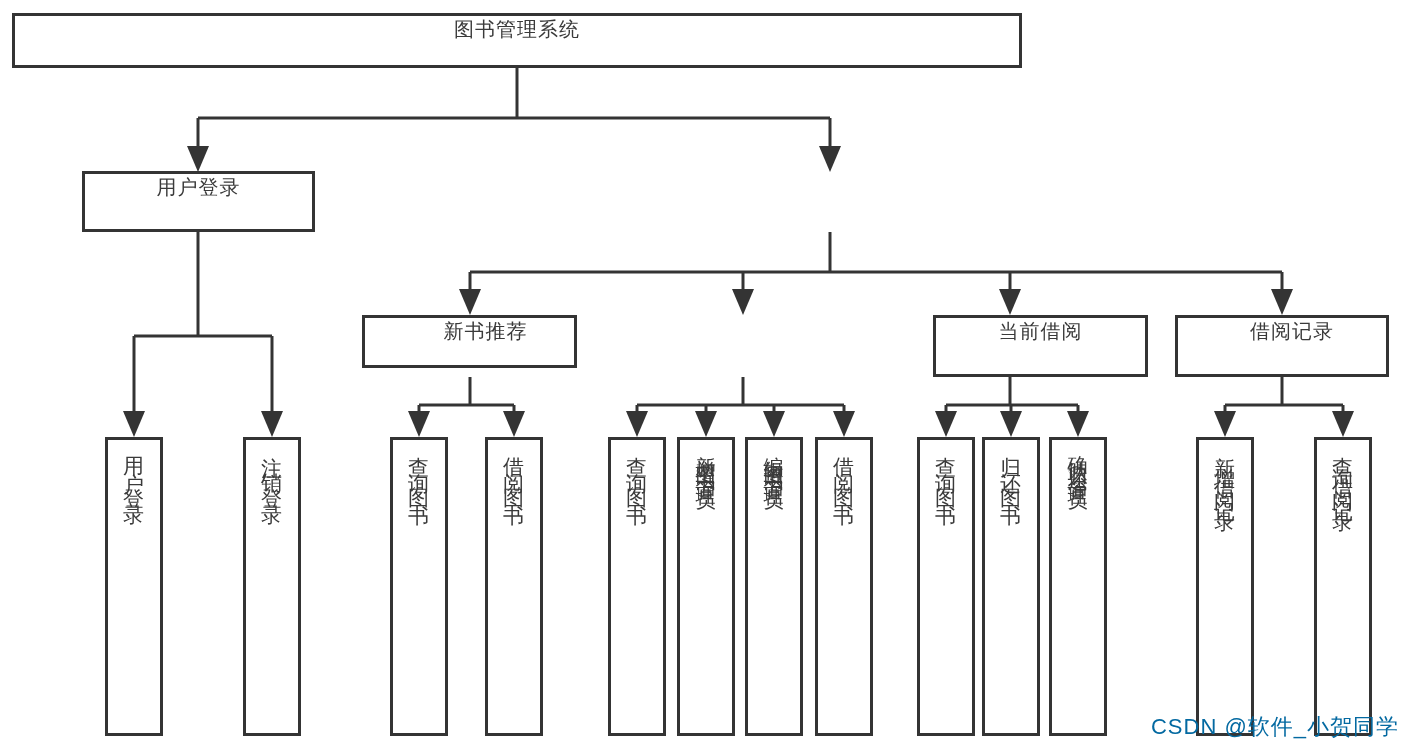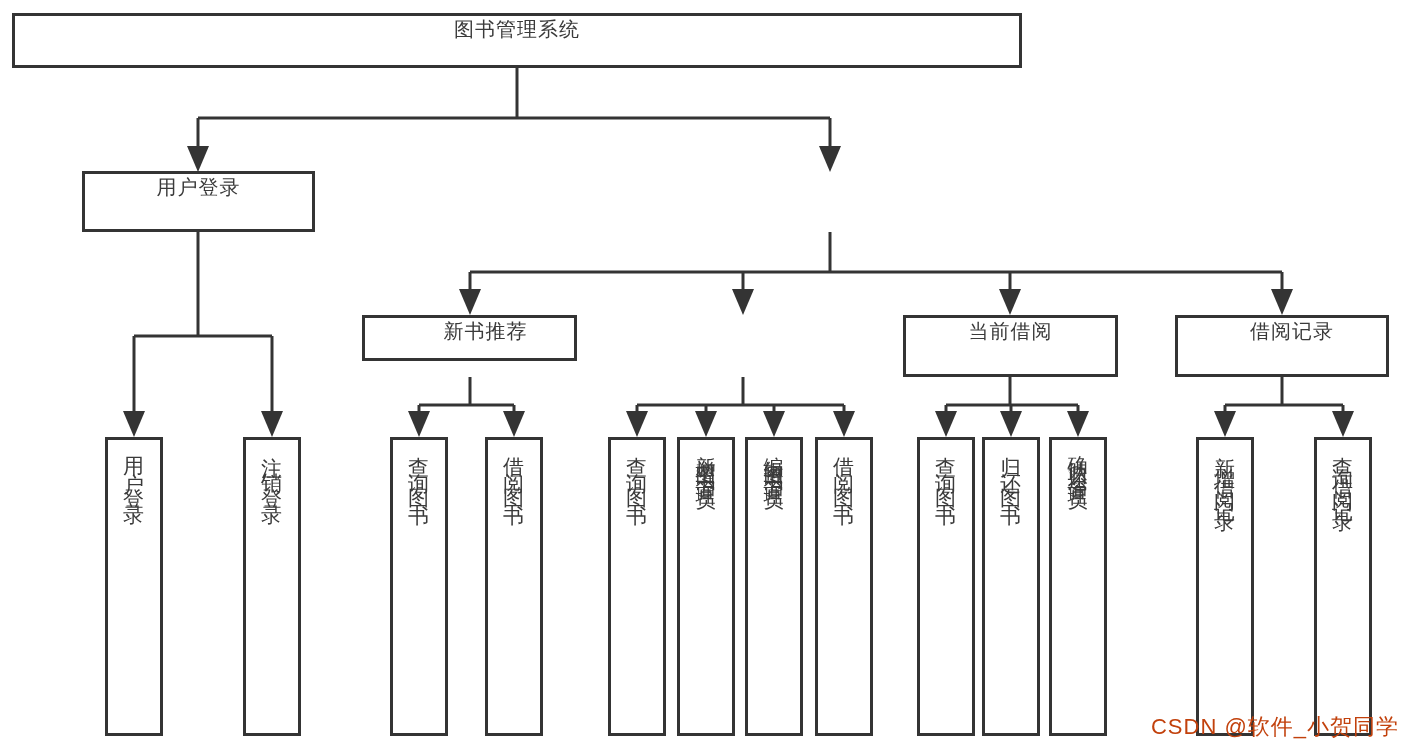--- a/index.html
+++ b/index.html
@@ -50,21 +50,21 @@
     color: #3a3a3a;
     white-space: nowrap;
   }
   .leaf.mid .vtext { letter-spacing: 11px; }
   .leaf.tight .vtext { letter-spacing: 5px; font-size: 20px; }
   #watermark {
     position: absolute;
     right: 6px;
     top: 712px;
     font-size: 22px;
-    color: #c2410c;
+    color: #0369a1;
     z-index: 2;
     letter-spacing: 1px;
     white-space: nowrap;
     margin-left: 30px;
   }
 </style>
 </head>
 <body>
 
 <div id="canvas">
@@ -137,24 +137,24 @@
   </svg>
 
   <div class="node" style="left:12px; top:13px; width:1010px; height:55px;">
     <span class="hlabel">图书管理系统</span>
   </div>
 
   <div class="node" style="left:82px; top:171px; width:233px; height:61px;">
     <span class="hlabel">用户登录</span>
   </div>
 
-  <div class="node" style="left:362px; top:315px; width:215px; height:46px;padding-left:32px;">
+  <div class="node" style="left:362px; top:315px; width:215px; height:53px;padding-left:32px;">
     <span class="hlabel">新书推荐</span>
   </div>
-  <div class="node" style="left:903px; top:315px; width:215px; height:62px;">
+  <div class="node" style="left:933px; top:315px; width:215px; height:62px;">
     <span class="hlabel">当前借阅</span>
   </div>
   <div class="node" style="left:1175px; top:315px; width:214px; height:62px;padding-left:20px;">
     <span class="hlabel">借阅记录</span>
   </div>
 
   <div class="node leaf" style="left:105px;">
     <span class="vtext">用户登录</span>
   </div>
   <div class="node leaf" style="left:243px;">

